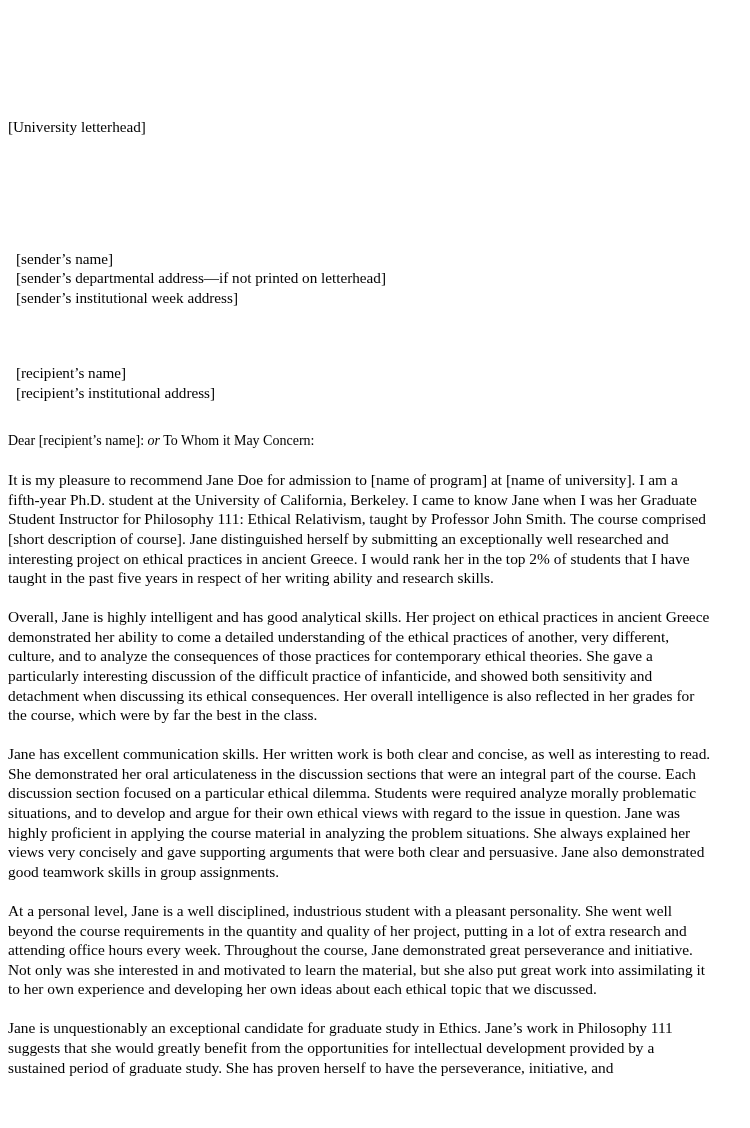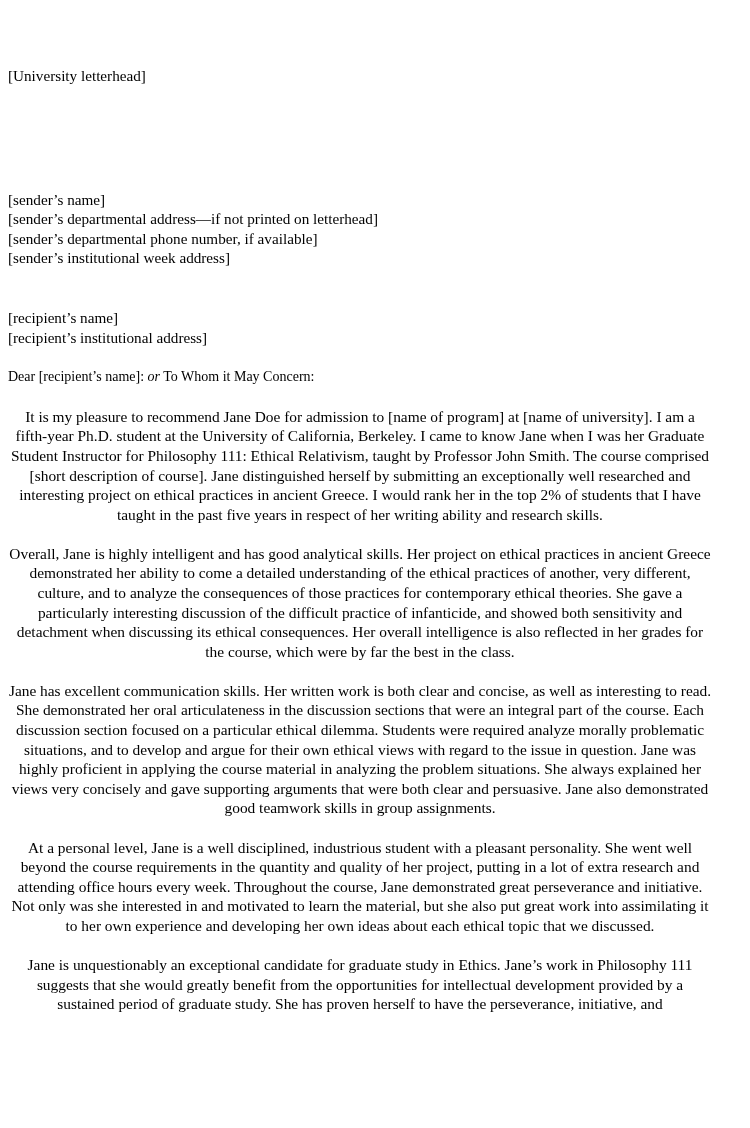--- a/index.html
+++ b/index.html
@@ -19,63 +19,62 @@
   .page {
     position: relative;
     width: 750px;
     height: 1128px;
     background: #ffffff;
     box-sizing: border-box;
     padding: 0 38px 0 8px;
     overflow: hidden;
   }
   .letterhead-block {
-    padding-top: 66px;
+    padding-top: 117px;
   }
   .line {
     font-size: 15.2px;
     line-height: 19.6px;
     white-space: nowrap;
   }
   .block {
-    margin: 0;
+    margin: 8px;
   }
   .spacer-lg { height: 104px; }
   .spacer-md { height: 20px; }
   .salutation {
     font-size: 14px;
     line-height: 19.6px;
   }
   .salutation em {
     font-style: italic;
   }
   .para {
     font-size: 15.4px;
     line-height: 19.6px;
-    text-align: center;
+    text-align: left;
     margin: 0;
     max-width: 708px;
   }
   .para + .para-gap { height: 19.5px; }
 </style>
 </head>
 <body>
 
 <div class="page">
 
   <div class="letterhead-block">
     <div class="line">[University letterhead]</div>
   </div>
 
   <div class="spacer-lg"></div>
 
   <div class="block">
     <div class="line">[sender’s name]</div>
     <div class="line">[sender’s departmental address—if not printed on letterhead]</div>
-    <div class="line">[sender’s departmental phone number, if available]</div>
     <div class="line">[sender’s institutional week address]</div>
   </div>
 
   <div class="spacer-md"></div>
 
 
   <div class="spacer-md"></div>
 
   <div class="block">
     <div class="line">[recipient’s name]</div>

